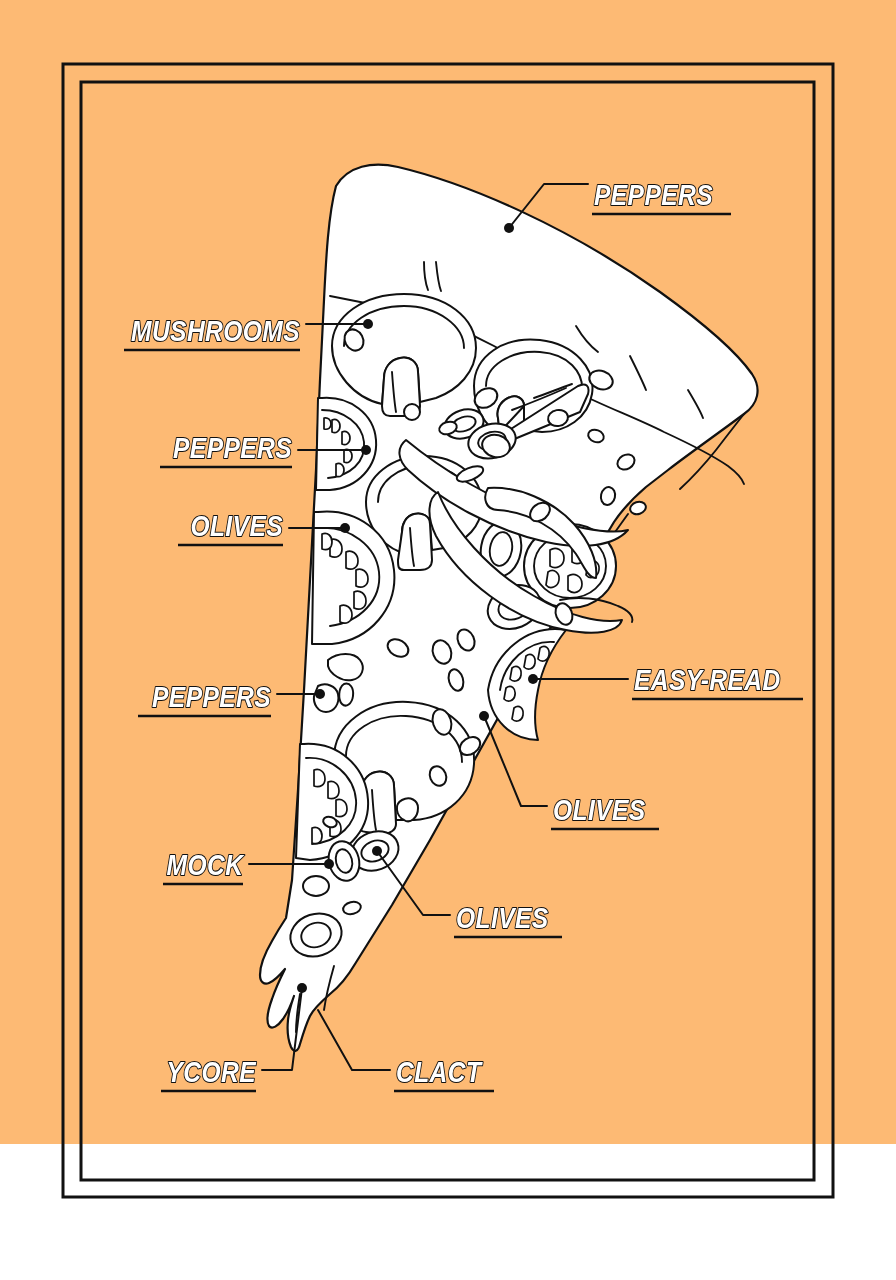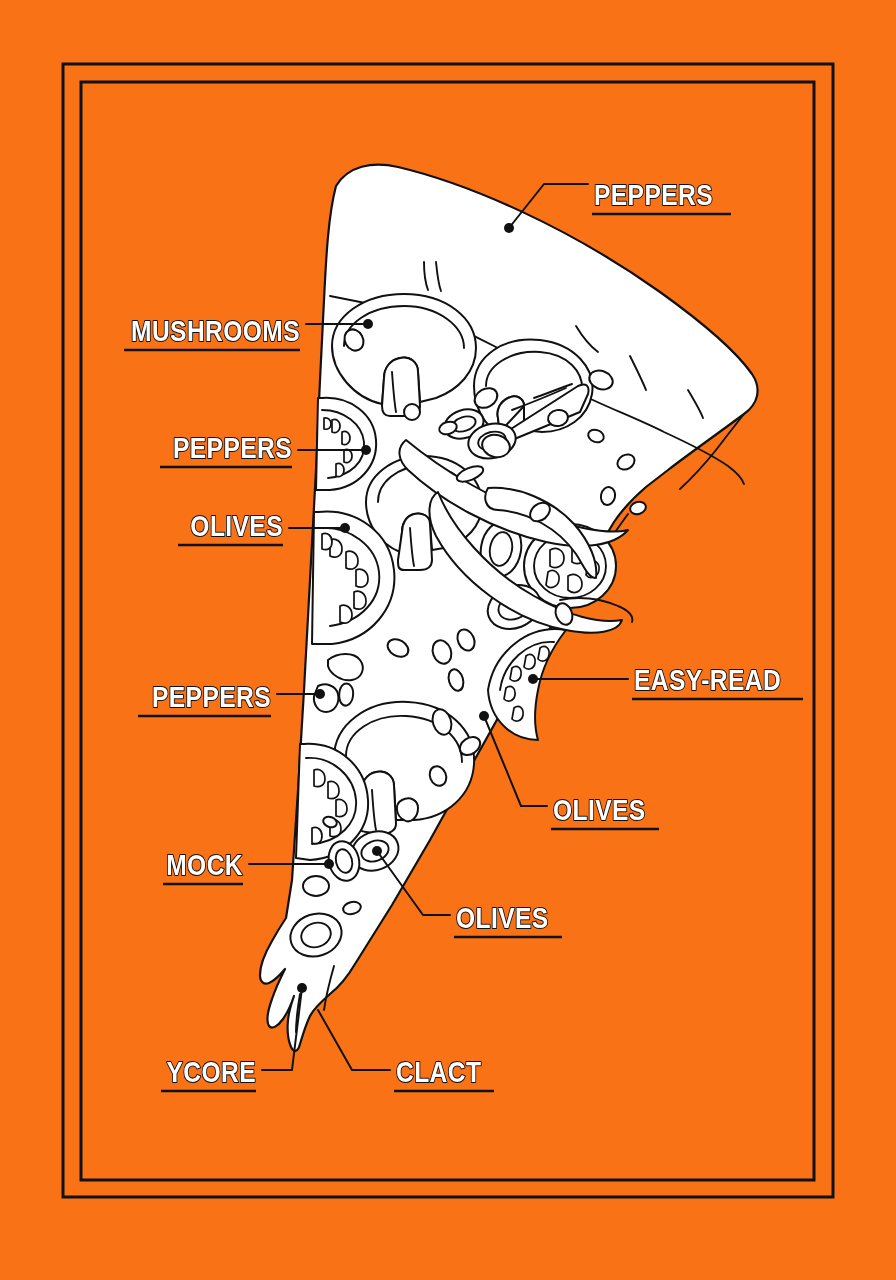--- a/index.html
+++ b/index.html
@@ -10,22 +10,23 @@
   }
   body {
     width: 896px;
     height: 1280px;
     overflow: hidden;
     font-family: "Liberation Sans", sans-serif;
   }
   #poster {
     position: relative;
     width: 896px;
-    height: 1280px;
-    background: #f97316;
+    height: 1144px;
+    background: #fdba74;
+    font-style: italic;
   }
   #poster svg {
     display: block;
     width: 896px;
     height: 1280px;
   }
   .frame-outer, .frame-inner {
     fill: none;
     stroke: #111111;
   }

